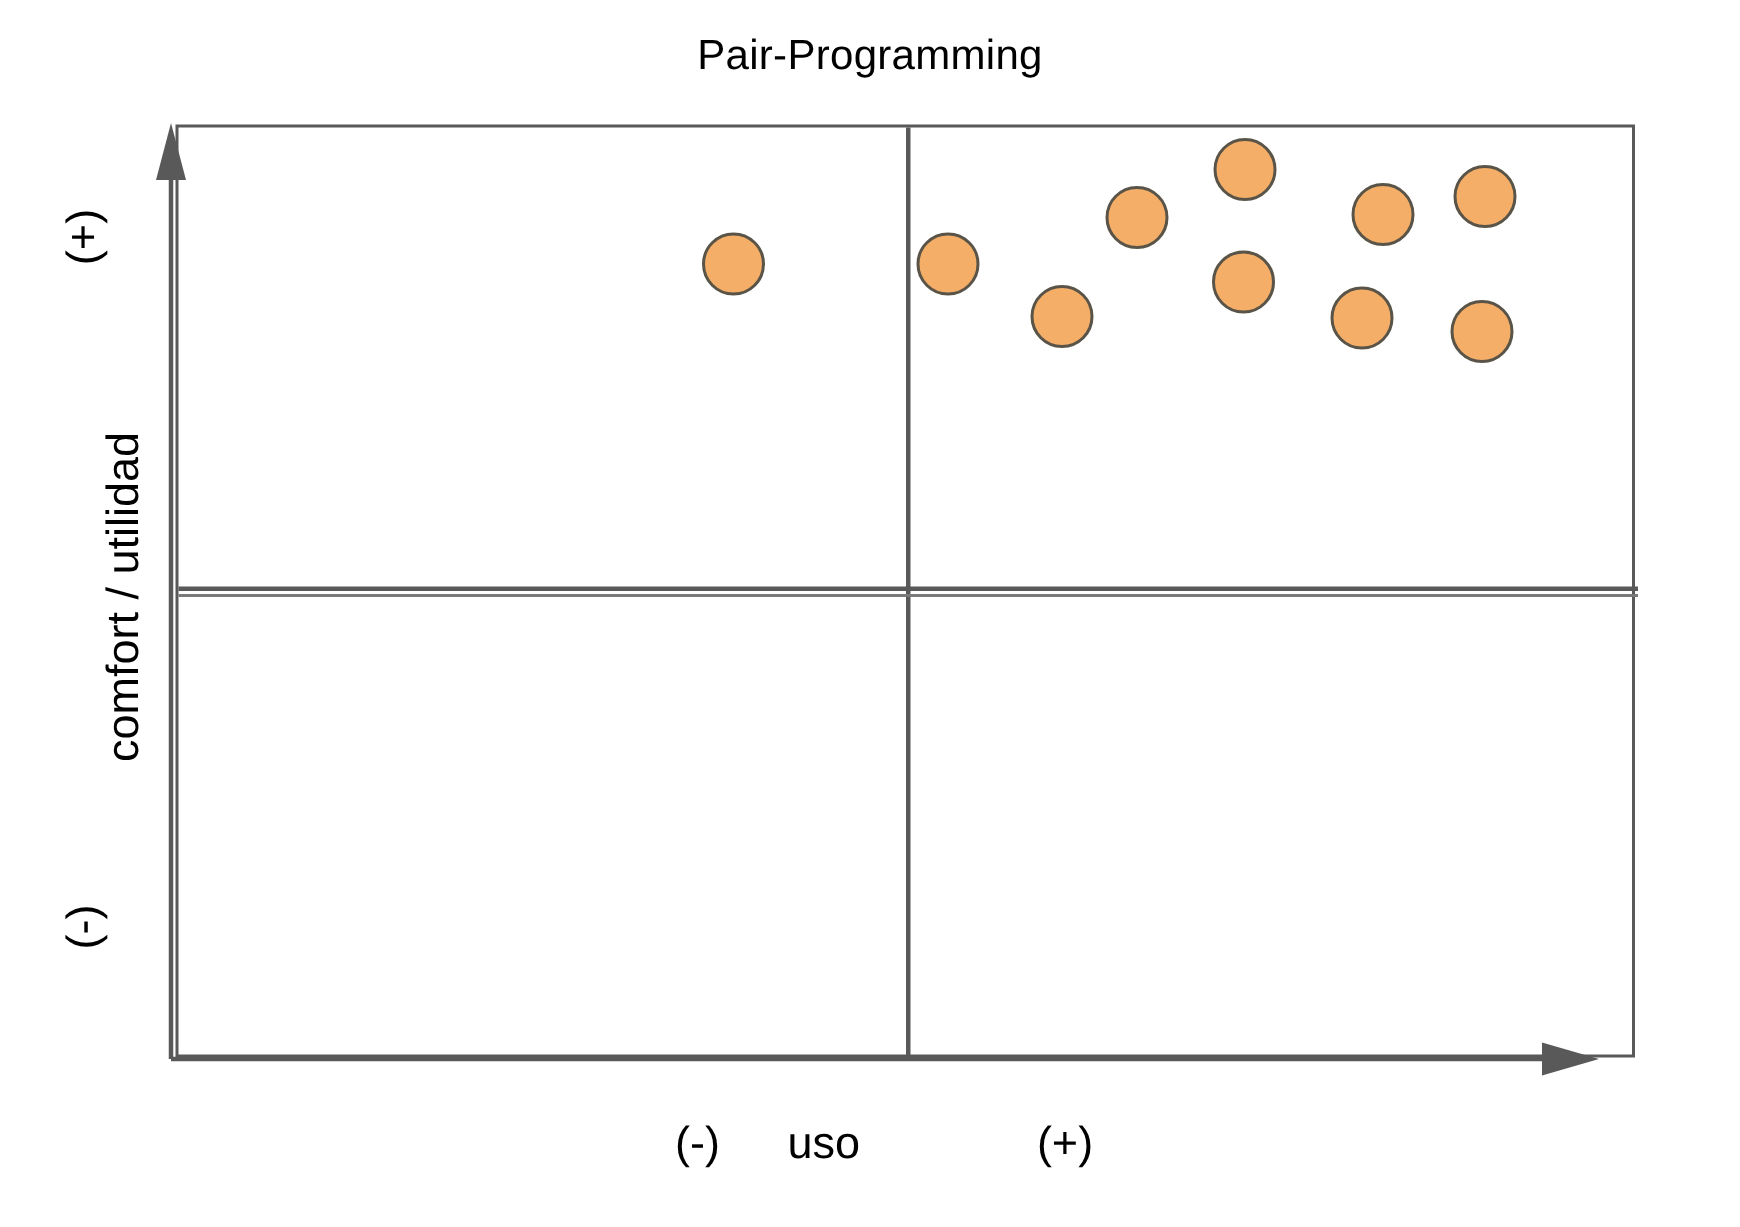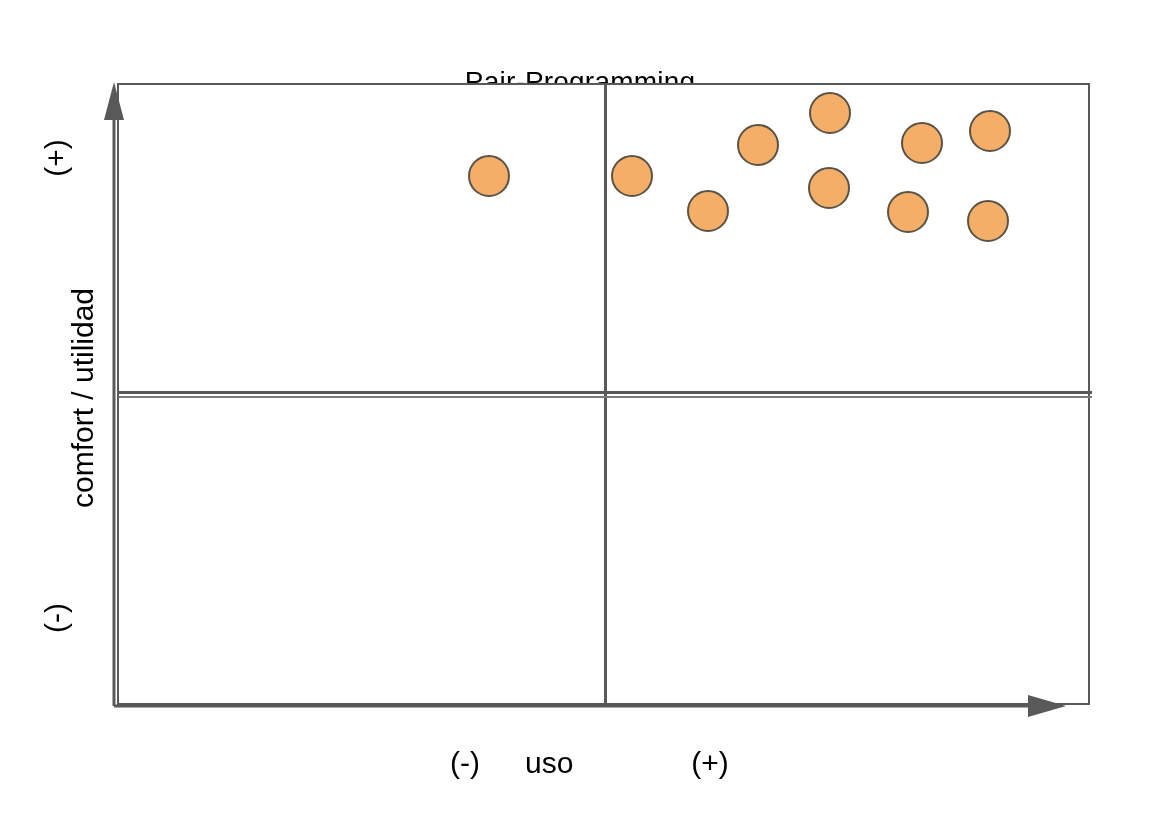--- a/index.html
+++ b/index.html
@@ -29,21 +29,20 @@
     position: absolute;
     left: 0;
     top: 20px;
     width: 1160px;
     text-align: center;
     font-size: 28px;
     font-weight: 400;
     line-height: 34px;
     letter-spacing: 0.2px;
     white-space: nowrap;
-    margin-top: 45px;
   }
 
   
   #plot-frame {
     position: absolute;
     left: 117px;
     top: 83px;
     width: 973px;
     height: 622px;
     border: 2px solid #595959;

